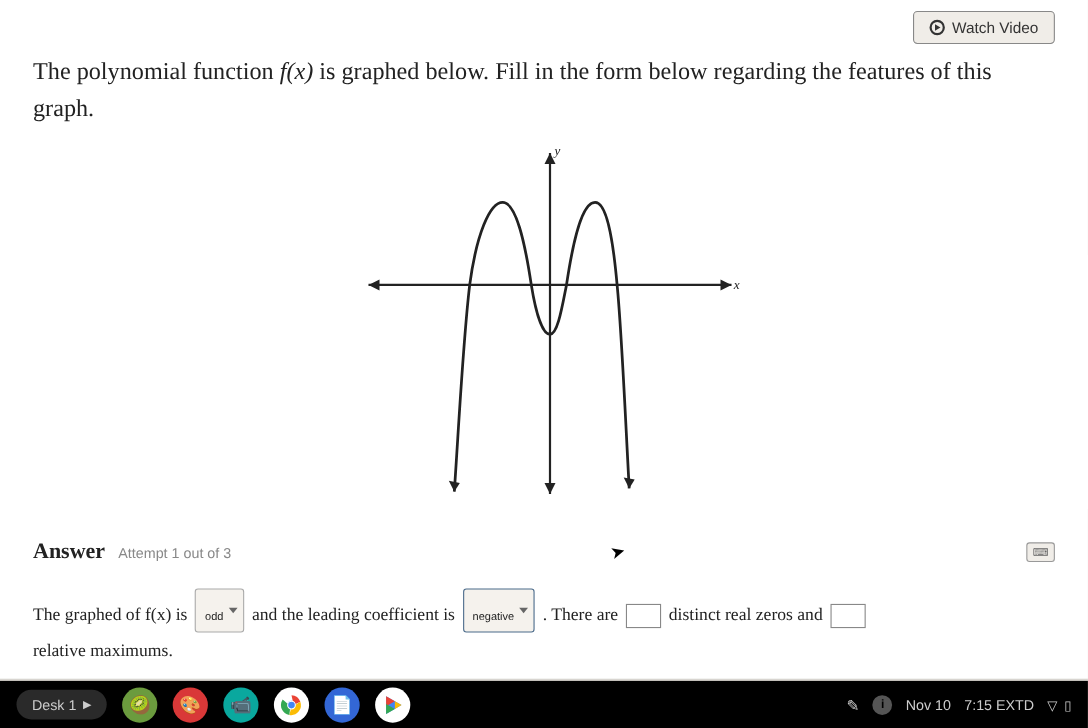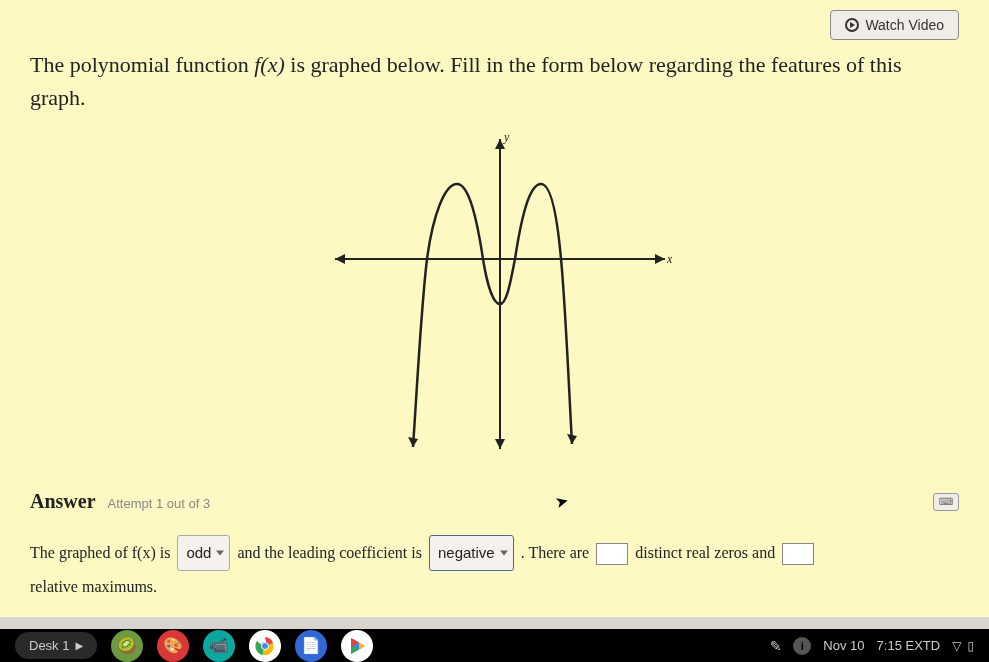--- a/index.html
+++ b/index.html
@@ -1,36 +1,36 @@
 <!DOCTYPE html>
 <html><head>
   <meta charset="utf-8">
   <style>
     * { margin: 0; padding: 0; box-sizing: border-box; }
     body { font-family: Georgia, 'Times New Roman', serif; width: 989px; height: 662px; background: #d8d5d0; position: relative; overflow: hidden; }
-    .page { background: #fef9c3; width: 100%; height: 617px; padding: 10px 30px 0 30px; position: relative; }
+    .page { background: #ffffff; width: 100%; height: 617px; padding: 10px 30px 0 30px; position: relative; }
     .header-row { display: flex; justify-content: flex-end; gap: 10px; margin-bottom: 8px; }
     .btn-outline { background: #f0ede8; border: 1px solid #888; border-radius: 4px; padding: 6px 14px; font-size: 14px; color: #333; display: flex; align-items: center; gap: 6px; font-family: Arial, sans-serif; }
     .btn-outline .play-circle { width: 14px; height: 14px; border: 2px solid #333; border-radius: 50%; display: inline-flex; align-items: center; justify-content: center; }
     .btn-outline .play-tri { width: 0; height: 0; border-left: 5px solid #333; border-top: 3px solid transparent; border-bottom: 3px solid transparent; margin-left: 1px; }
     .question-text { font-size: 22px; color: #222; margin-bottom: 10px; line-height: 1.5; }
     .question-text .math { font-style: italic; }
     .graph-container { display: flex; justify-content: center; margin: 15px 0 25px 0; }
     .answer-section { margin-top: 20px; padding-top: 6px; }
     .answer-label { font-weight: bold; font-size: 20px; color: #222; }
     .attempt-label { font-size: 13px; color: #888; margin-left: 8px; font-family: Arial, sans-serif; font-weight: normal; }
     .answer-row { display: flex; justify-content: space-between; align-items: center; }
     .keyboard-icon { width: 26px; height: 18px; border: 1px solid #999; border-radius: 3px; background: #f0ede8; display: flex; align-items: center; justify-content: center; font-size: 10px; color: #666; }
     .form-text { font-size: 16px; color: #222; margin-top: 22px; line-height: 2; }
-    .select-box { display: inline-block; border: 1px solid #aaa; background: #f5f2ed; padding: 2px 18px 2px 8px; border-radius: 3px; font-size: 15px; position: relative; margin: 0 3px; font-family: Arial, sans-serif; }
+    .select-box { display: inline-block; border: 1px solid #aaa; background: #f5f2ed; padding: 16px 18px 2px 8px; border-radius: 3px; font-size: 10px; position: relative; margin: 0 3px; font-family: Arial, sans-serif; }
     .select-box.highlighted { border: 1.5px solid #4a6a8a; }
     .select-box::after { content: ''; position: absolute; right: 5px; top: 50%; transform: translateY(-50%); width: 0; height: 0; border-left: 4px solid transparent; border-right: 4px solid transparent; border-top: 5px solid #666; }
     .input-box { display: inline-block; width: 32px; height: 22px; border: 1.5px solid #888; background: #fff; vertical-align: middle; margin: 0 3px; }
     .cursor-arrow { position: absolute; left: 555px; top: 492px; font-size: 16px; color: #000; transform: rotate(-15deg); }
-    .taskbar { position: absolute; bottom: 0; left: 0; right: 0; height: 33px; background: #000; display: flex; align-items: center; padding: 0 15px; gap: 14px; font-family: Arial, sans-serif; }
+    .taskbar { position: absolute; bottom: 0; left: 0; right: 0; height: 43px; background: #000; display: flex; align-items: center; padding: 0 15px; gap: 14px; font-family: Arial, sans-serif; }
     .desk-pill { background: #2a2a2a; color: #ccc; border-radius: 18px; padding: 6px 14px; font-size: 13px; display: flex; align-items: center; gap: 6px; }
     .desk-pill .chev { font-size: 10px; }
     .tb-icon { width: 32px; height: 32px; border-radius: 50%; display: flex; align-items: center; justify-content: center; font-size: 16px; flex-shrink: 0; }
     .tb-spacer { flex: 1; }
     .tb-right { display: flex; align-items: center; gap: 12px; color: #ccc; font-size: 13px; }
     .pen-icon { color: #ccc; font-size: 14px; }
     .info-circle { width: 18px; height: 18px; border-radius: 50%; background: #555; color: #000; display: flex; align-items: center; justify-content: center; font-size: 11px; font-weight: bold; }
     .sys-icons { display: flex; gap: 6px; align-items: center; font-size: 12px; color: #ccc; }
   </style>
 </head>

